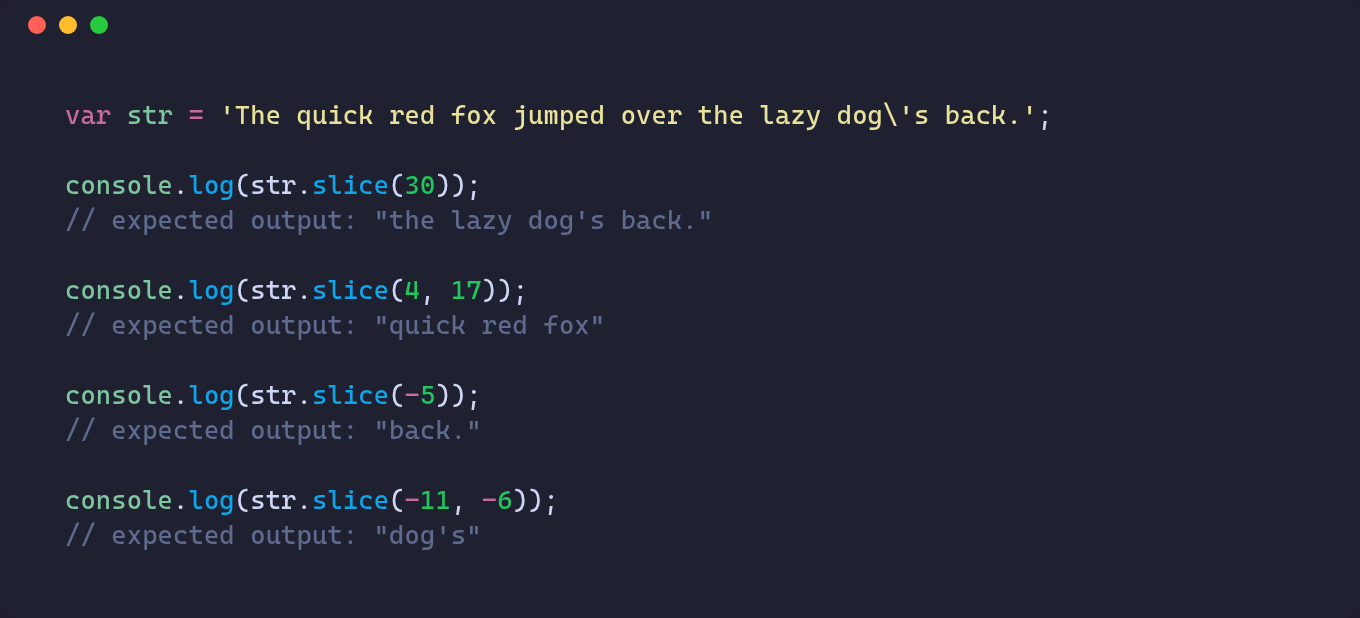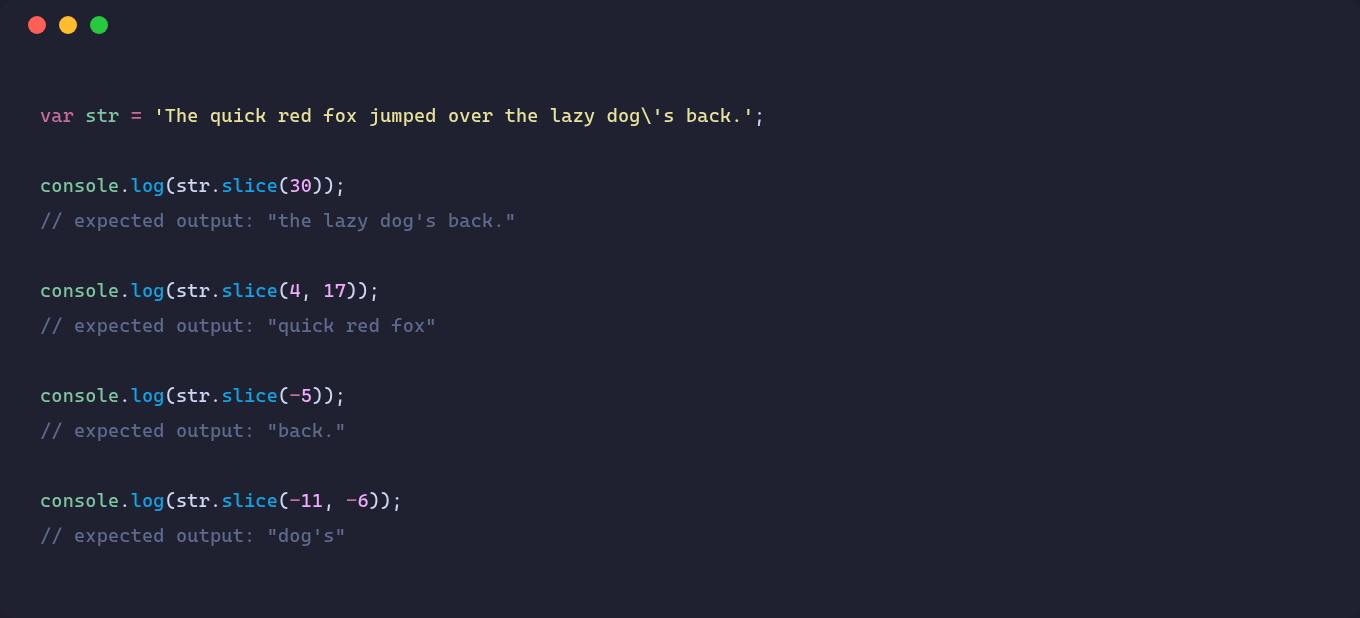--- a/index.html
+++ b/index.html
@@ -28,32 +28,33 @@
     .dot {
       width: 18px;
       height: 18px;
       border-radius: 50%;
     }
     .dot-red { background: #ff5f56; }
     .dot-yellow { background: #ffbd2e; }
     .dot-green { background: #27c93f; }
     .code-area {
       padding: 48px 40px 20px 40px;
-      font-size: 19px;
+      font-size: 26px;
       line-height: 35px;
       letter-spacing: 0.2px;
       color: #cdd6f4;
       white-space: pre;
+      margin-left: 25px;
     }
     .tok-keyword { color: #c86b9e; }
     .tok-ident   { color: #cdd6f4; }
     .tok-var     { color: #7ec69f; }
     .tok-method  { color: #0ea5e9; }
     .tok-punct   { color: #cdd6f4; }
-    .tok-num     { color: #f0abfc; }
+    .tok-num     { color: #22c55e; }
     .tok-str     { color: #e9e29c; }
     .tok-op      { color: #c86b9e; }
     .tok-comment { color: #5e6a8e; }
     .code-line { display: block; height: 35px; }
   </style>
 </head>
 <body>
 
 <div class="window">
   <div class="titlebar">

